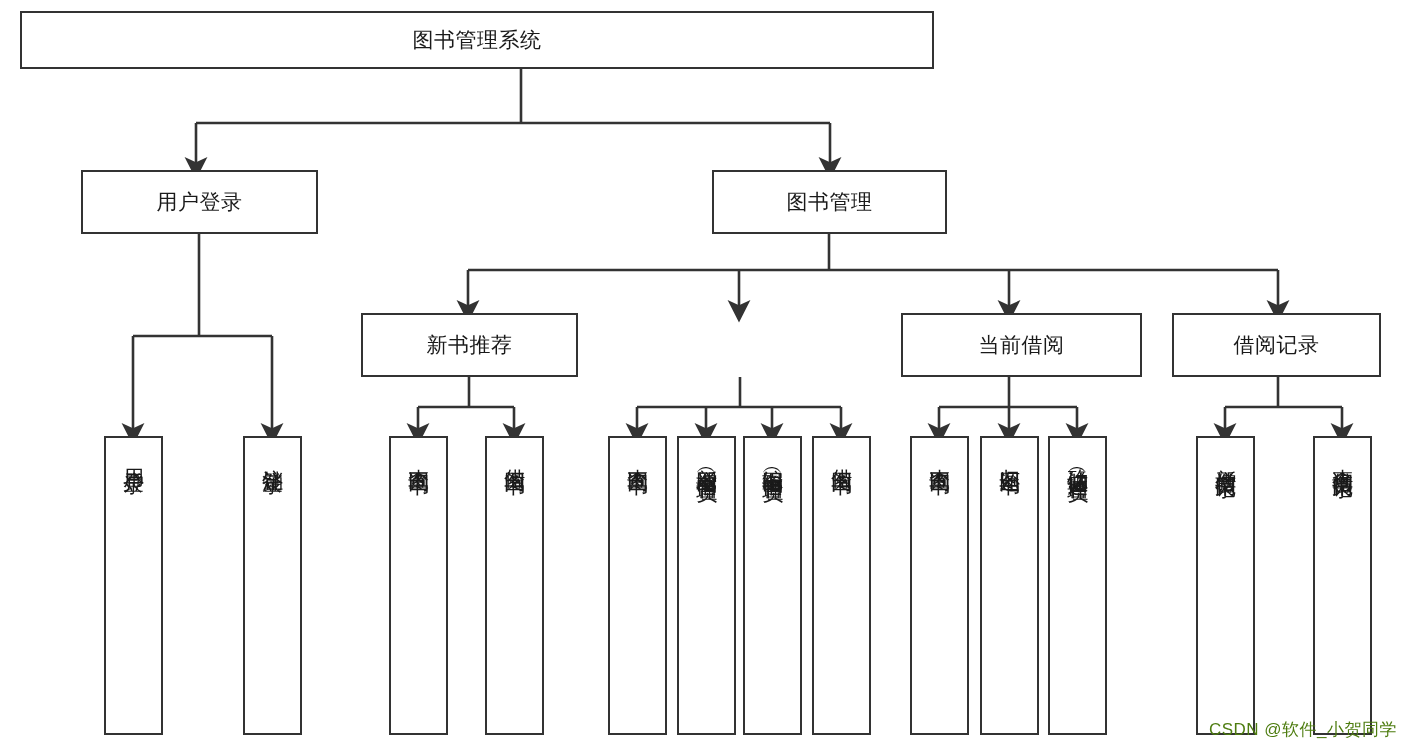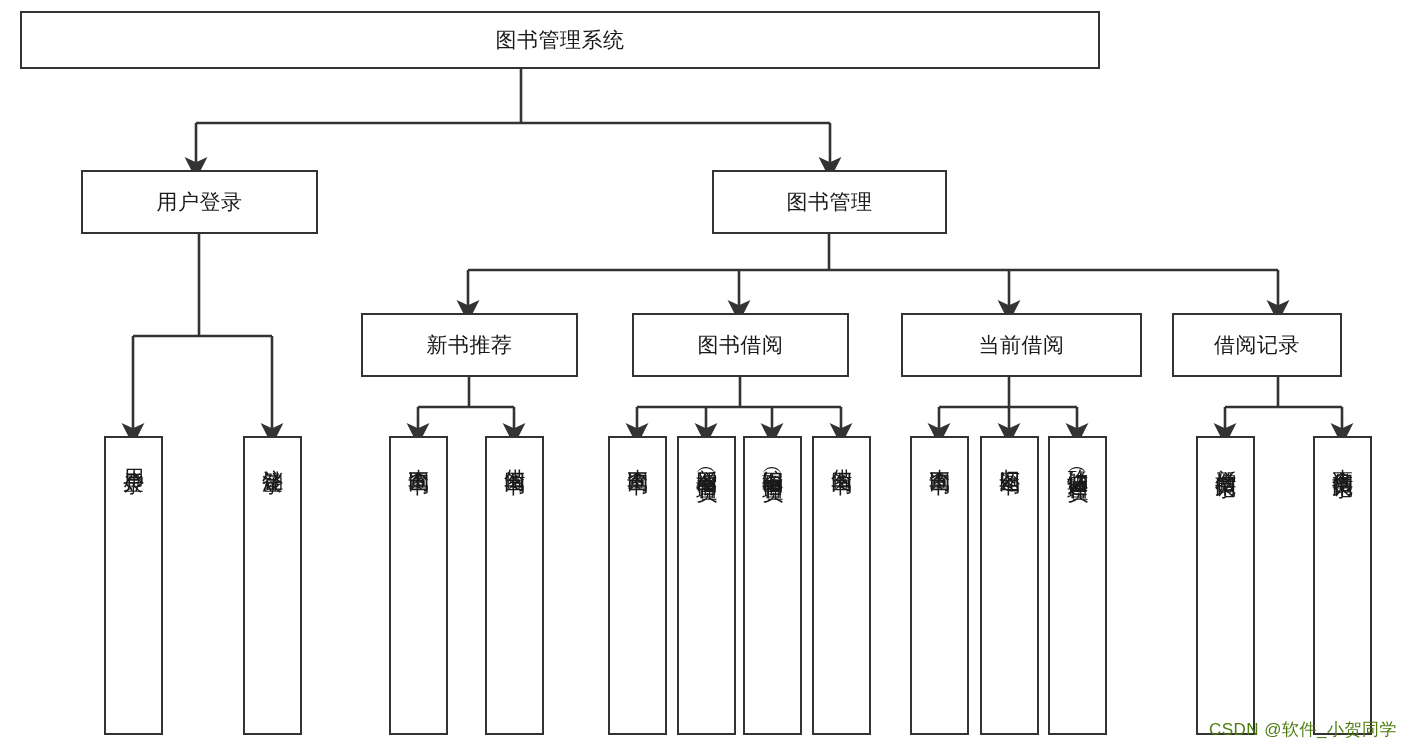--- a/index.html
+++ b/index.html
@@ -117,41 +117,38 @@
       <path d="M1009,407 L1009,434" marker-end="url(#arrow)"></path>
       <path d="M1077,407 L1077,434" marker-end="url(#arrow)"></path>
 
       <path d="M1278,377 L1278,407"></path>
       <path d="M1225,407 L1342,407"></path>
       <path d="M1225,407 L1225,434" marker-end="url(#arrow)"></path>
       <path d="M1342,407 L1342,434" marker-end="url(#arrow)"></path>
     </g>
   </svg>
 
-  <div class="node horiz" style="left:20px; top:11px; width:1080px; height:58px;justify-content:center;">
+  <div class="node horiz" style="left:20px; top:11px; width:914px; height:58px;justify-content:center;">
     <span class="node-label">图书管理系统</span>
   </div>
 
   <div class="node horiz" style="left:81px; top:170px; width:237px; height:64px;">
     <span class="node-label">用户登录</span>
   </div>
   <div class="node horiz" style="left:361px; top:313px; width:217px; height:64px;">
     <span class="node-label">新书推荐</span>
   </div>
 
   <div class="node horiz" style="left:712px; top:170px; width:235px; height:64px;">
     <span class="node-label">图书管理</span>
   </div>
-  <div class="node horiz" style="left:632px; top:313px; width:217px; height:64px;">
-    <span class="node-label">图书借阅</span>
-  </div>
   <div class="node horiz" style="left:901px; top:313px; width:241px; height:64px;">
     <span class="node-label">当前借阅</span>
   </div>
-  <div class="node horiz" style="left:1172px; top:313px; width:170px; height:64px;">
+  <div class="node horiz" style="left:1172px; top:313px; width:209px; height:64px;">
     <span class="node-label">借阅记录</span>
   </div>
 
   <div class="node vert" style="left:104px; top:436px; width:59px; height:299px;">
     <span class="node-label">用户登录</span>
   </div>
   <div class="node vert" style="left:243px; top:436px; width:59px; height:299px;">
     <span class="node-label">注销登录</span>
   </div>
 

